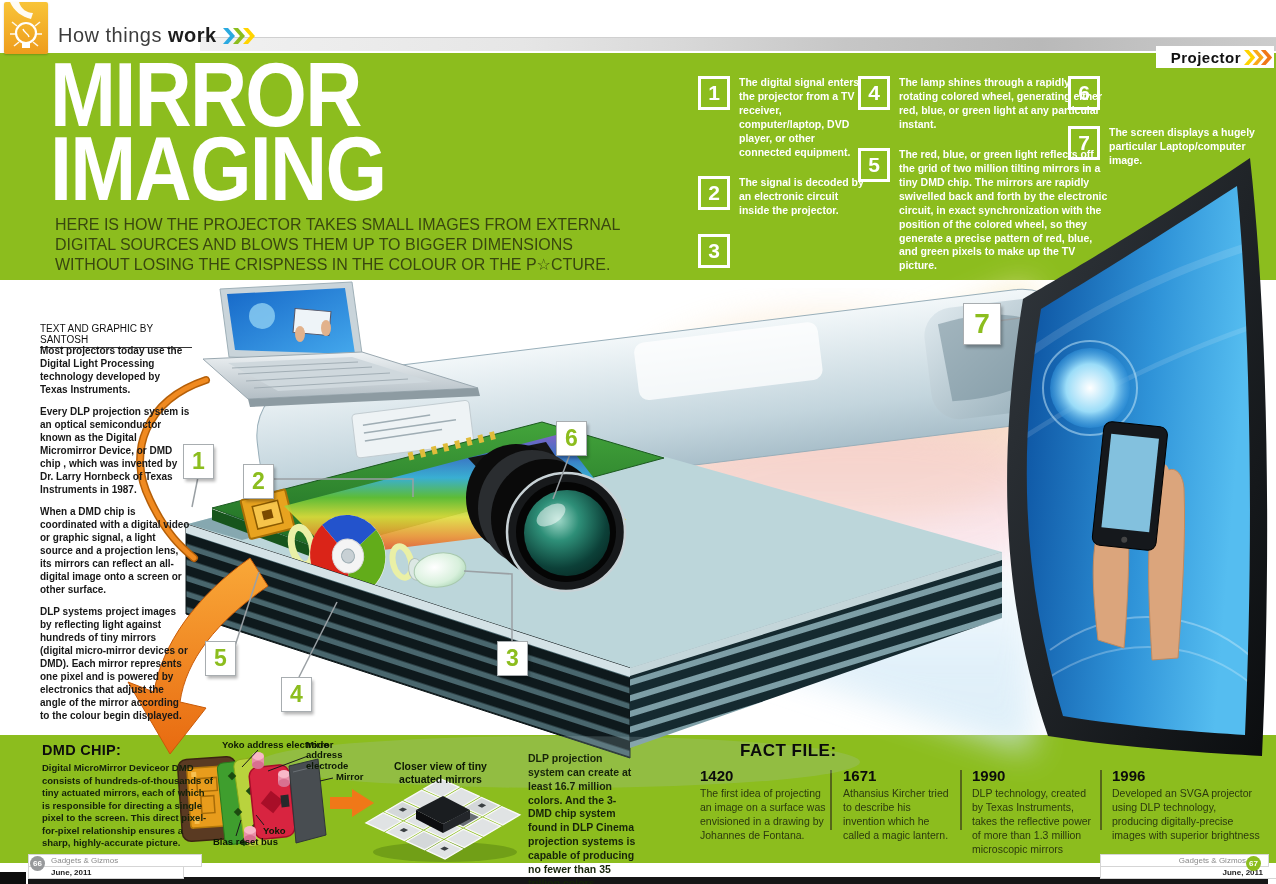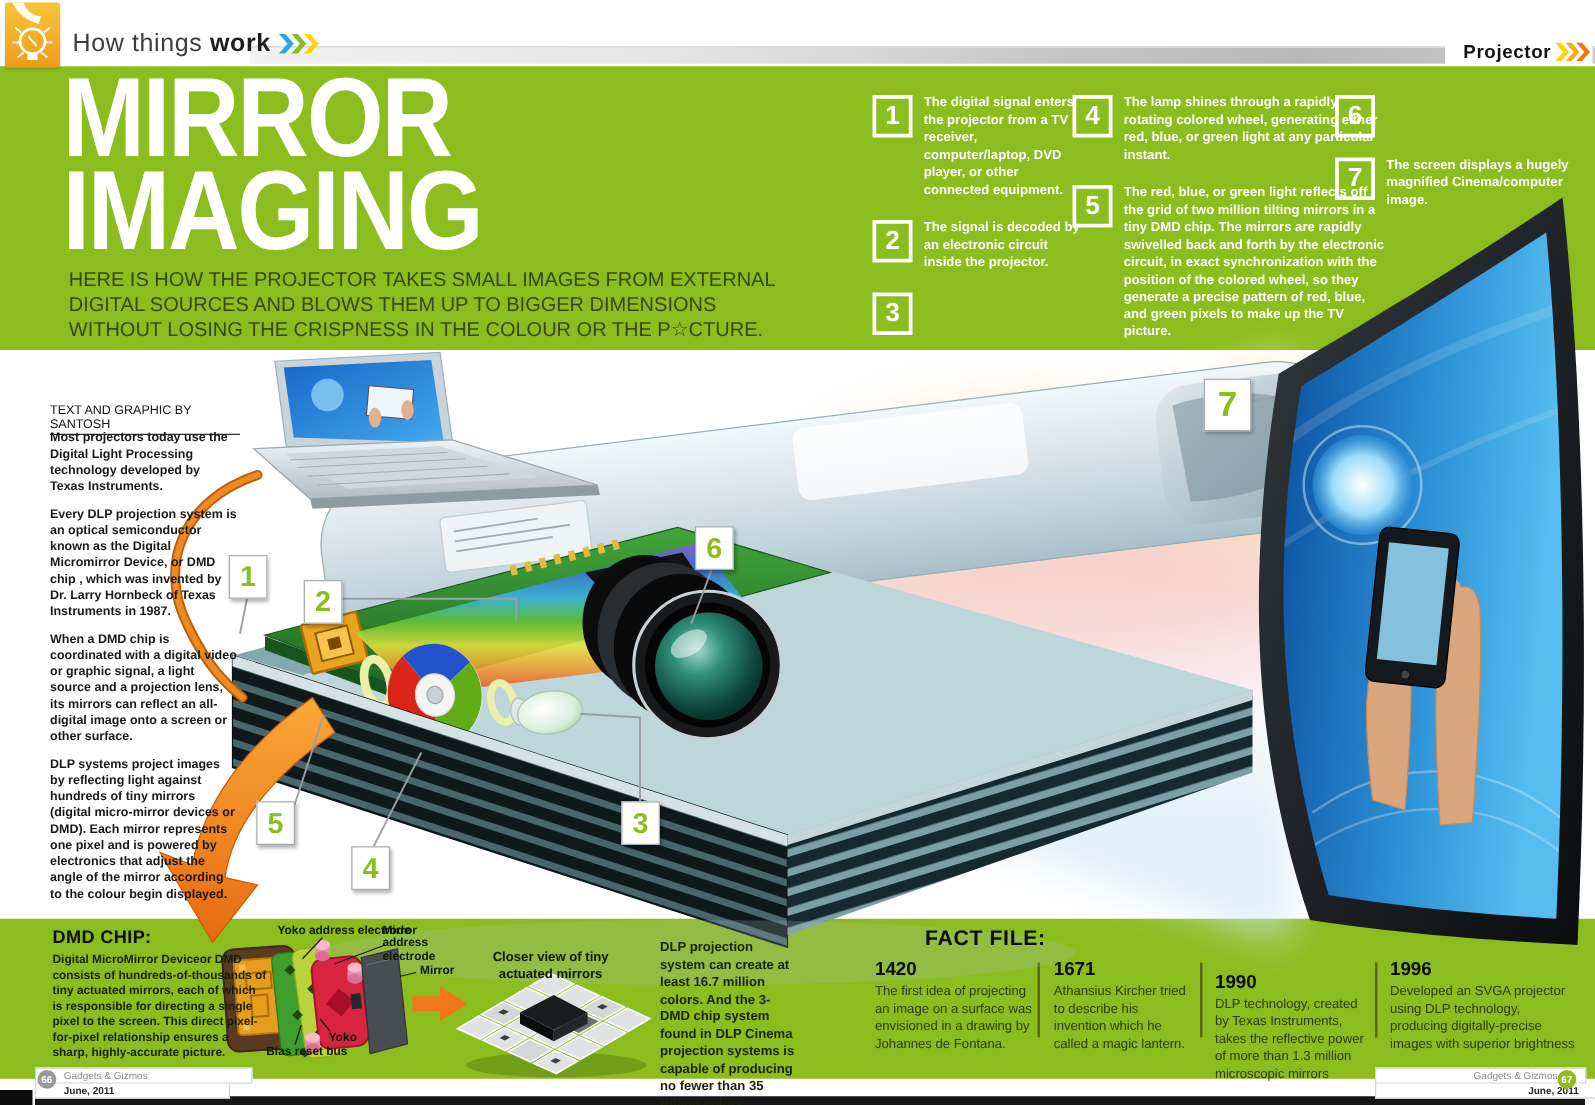--- a/index.html
+++ b/index.html
@@ -8,21 +8,21 @@
   
   .band-top-green{position:absolute;left:0;top:53px;width:1276px;height:227px;background:#8cbd1e;}
   .band-bottom-green{position:absolute;left:0;top:735px;width:1276px;height:128px;background:#8cbd1e;}
   .header-strip{position:absolute;left:200px;top:37px;width:1076px;height:13px;
     background:linear-gradient(90deg,#f1f1f1 0%,#e6e6e6 30%,#d8d8d8 45%,#c6c6c6 60%,#b9b9b9 78%,#cccccc 100%);
     border-top:1px solid #d0d0d0;}
   .brand-icon{position:absolute;left:4px;top:2px;width:44px;height:52px;border-radius:2px;
     background:linear-gradient(180deg,#f8c438,#ee9c1c);box-shadow:0 1px 2px rgba(0,0,0,.2);}
   .brand-text{position:absolute;left:58px;top:24px;font-size:20px;color:#3c3c3c;letter-spacing:.5px;white-space:nowrap;}
   .brand-text b{color:#1d1d1d;}
-  .projector-tag{position:absolute;left:1156px;top:30px;width:118px;height:22px;background:#ffffff;
+  .projector-tag{position:absolute;left:1156px;top:46px;width:118px;height:22px;background:#ffffff;
     display:flex;align-items:center;justify-content:flex-end;font-size:15px;font-weight:800;color:#111;
     letter-spacing:.5px;}
   
   .hero-title{position:absolute;left:50px;top:58px;color:#ffffff;font-weight:800;font-size:90px;
     line-height:74px;letter-spacing:-2px;transform:scaleX(.88);transform-origin:left top;}
   .hero-sub{position:absolute;left:55px;top:215px;width:580px;color:#39470f;font-size:16px;line-height:1.24;}
   
   .steps-col{position:absolute;top:76px;}
   .step{display:flex;gap:9px;margin-bottom:16px;}
   .badge{flex:0 0 auto;width:26px;height:28px;border:3px solid #ffffff;color:#ffffff;
@@ -133,21 +133,21 @@
       <div class="badge">5</div>
       <div class="stext">The red, blue, or green light reflects off the grid of two million tilting mirrors in a tiny DMD chip. The mirrors are rapidly swivelled back and forth by the electronic circuit, in exact synchronization with the position of the colored wheel, so they generate a precise pattern of red, blue, and green pixels to make up the TV picture.</div>
     </div>
   </div>
   <div class="steps-col txt-layer" style="left:1068px;width:202px;">
     <div class="step">
       <div class="badge">6</div>
     </div>
     <div class="step">
       <div class="badge">7</div>
-      <div class="stext">The screen displays a hugely magnified Cinema/computer image.</div>
+      <div class="stext">The screen displays a hugely particular Laptop/computer image.</div>
     </div>
   </div>
 
   <svg class="art" width="1276" height="884" viewBox="0 0 1276 884">
     <defs>
       <linearGradient id="lidG" x1="0" y1="0" x2="0" y2="1">
           <stop offset="0" stop-color="#f2f7f9"></stop>
           <stop offset=".7" stop-color="#c3d5dd"></stop>
           <stop offset="1" stop-color="#a9bfca"></stop>
         </linearGradient>
@@ -469,21 +469,21 @@
 
   <div class="ff-head txt-layer">FACT FILE:</div>
   <div class="fact txt-layer" style="left:700px;width:128px;">
     <div class="yr">1420</div>
     <div class="tx">The first idea of projecting an image on a surface was envisioned in a drawing by Johannes de Fontana.</div>
   </div>
   <div class="fact txt-layer" style="left:843px;width:112px;">
     <div class="yr">1671</div>
     <div class="tx">Athansius Kircher tried to describe his invention which he called a magic lantern.</div>
   </div>
-  <div class="fact txt-layer" style="left:972px;width:122px;margin-top:10px;">
+  <div class="fact txt-layer" style="left:972px;width:122px;">
     <div class="yr">1990</div>
     <div class="tx">DLP technology, created by Texas Instruments, takes the reflective power of more than 1.3 million microscopic mirrors</div>
   </div>
   <div class="fact txt-layer" style="left:1112px;width:150px;">
     <div class="yr">1996</div>
     <div class="tx">Developed an SVGA projector using DLP technology, producing digitally-precise images with superior brightness</div>
   </div>
   <div class="ff-div" style="left:830px;"></div>
   <div class="ff-div" style="left:960px;"></div>
   <div class="ff-div" style="left:1100px;"></div>

